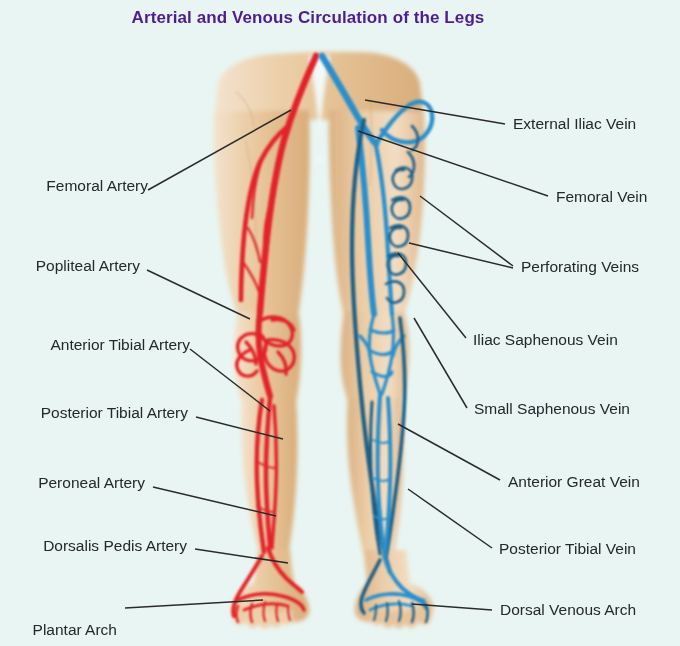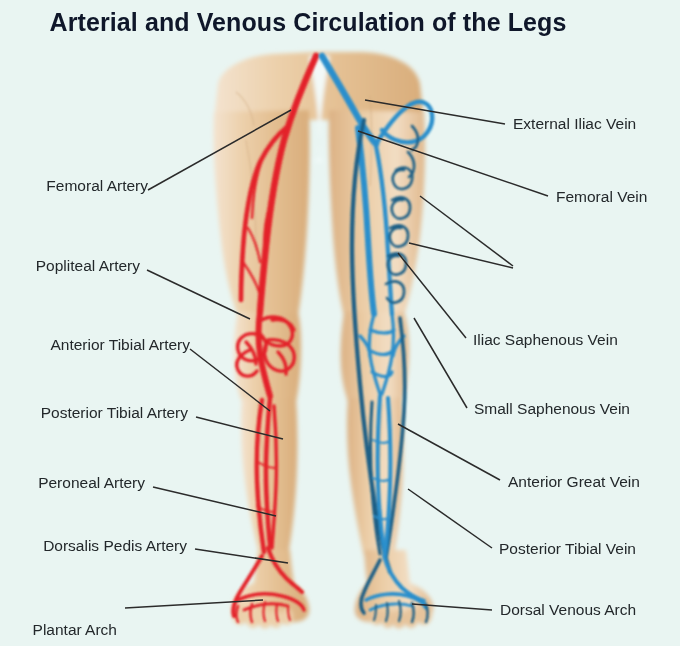--- a/index.html
+++ b/index.html
@@ -19,23 +19,23 @@
     inset: 0;
     width: 680px;
     height: 646px;
   }
   #title {
     position: absolute;
     top: 8px;
     left: 0;
     width: 616px;
     text-align: center;
-    font-size: 25px;
+    font-size: 17px;
     font-weight: bold;
-    color: #0f172a;
+    color: #4c1d95;
     letter-spacing: 0.1px;
   }
   .label {
     position: absolute;
     font-size: 15.5px;
     color: #23282b;
     white-space: nowrap;
     line-height: 1;
   }
   .label.left  { text-align: right; transform: translateY(-50%); }
@@ -268,19 +268,20 @@
   <div class="label left" style="left:8px;width:140px;top:186px">Femoral Artery</div>
   <div class="label left" style="left:0;width:140px;top:266px">Popliteal Artery</div>
   <div class="label left" style="left:8px;width:182px;top:345px">Anterior Tibial Artery</div>
   <div class="label left" style="left:0;width:188px;top:413px">Posterior Tibial Artery</div>
   <div class="label left" style="left:0;width:145px;top:483px">Peroneal Artery</div>
   <div class="label left" style="left:0;width:187px;top:546px">Dorsalis Pedis Artery</div>
   <div class="label left" style="left:0;width:117px;top:630px">Plantar Arch</div>
 
   <div class="label right" style="left:513px;top:124px">External Iliac Vein</div>
   <div class="label right" style="left:556px;top:197px">Femoral Vein</div>
+  <div class="label right" style="left:521px;top:267px">Perforating Veins</div>
   <div class="label right" style="left:473px;top:340px">Iliac Saphenous Vein</div>
   <div class="label right" style="left:474px;top:409px">Small Saphenous Vein</div>
   <div class="label right" style="left:508px;top:482px">Anterior Great Vein</div>
   <div class="label right" style="left:499px;top:549px">Posterior Tibial Vein</div>
   <div class="label right" style="left:500px;top:610px">Dorsal Venous Arch</div>
 
 </div>
 
 </body></html>

